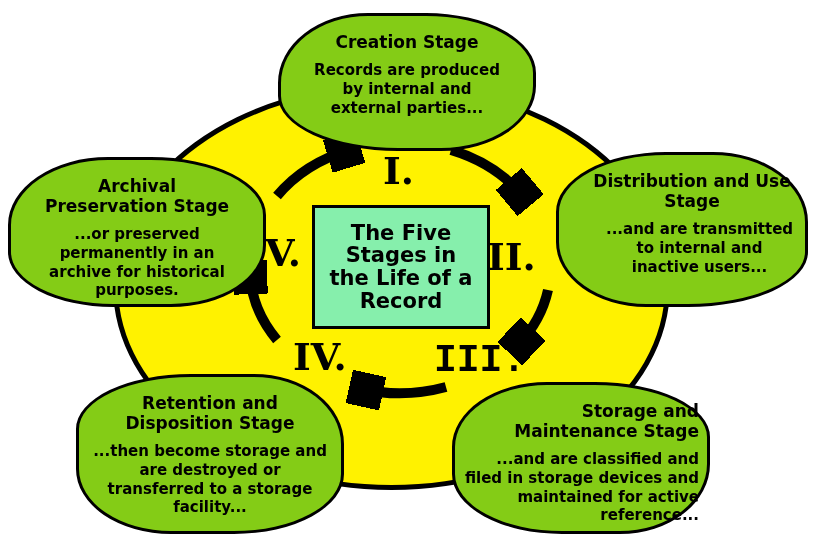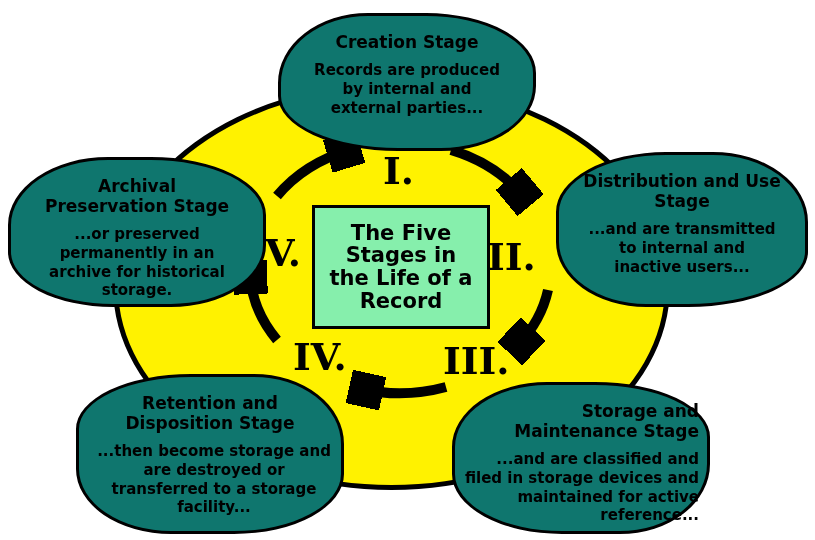--- a/index.html
+++ b/index.html
@@ -26,45 +26,45 @@
   .center-box .title{
     font-weight:bold;font-size:21px;line-height:1.08;width:150px;
   }
   
   .numeral{
     position:absolute;z-index:3;font-family:"DejaVu Serif",serif;
     font-weight:bold;font-size:38px;color:#000;line-height:1;
   }
   .n1{left:383px;top:152px;}
   .n2{left:487px;top:238px;}
-  .n3{left:443px;top:342px;}
+  .n3{left:434px;top:342px;font-family:Liberation Mono, monospace;}
   .n4{left:293px;top:338px;}
   .n5{left:265px;top:234px;}
   
   .bubble{
-    position:absolute;background:#0f766e;border:3px solid #000;box-sizing:border-box;
+    position:absolute;background:#84cc16;border:3px solid #000;box-sizing:border-box;
     display:flex;flex-direction:column;align-items:center;justify-content:flex-start;
     text-align:center;z-index:4;padding:16px 8px 10px 8px;
   }
   .bubble .bt{font-weight:bold;font-size:17px;line-height:1.18;}
   .bubble .bd{font-weight:bold;font-size:15px;line-height:1.25;margin-top:9px;}
   .b1{left:278px;top:13px;width:258px;height:138px;
       border-radius:90px 110px 95px 120px / 70px 60px 65px 55px;}
   .b1 .bt{max-width:200px;}
   .b1 .bd{max-width:190px;}
   .b2{left:556px;top:152px;width:252px;height:155px;
-      border-radius:110px 95px 120px 90px / 60px 70px 55px 65px;}
+      border-radius:110px 95px 120px 90px / 60px 70px 55px 65px;align-items:flex-end;}
   .b2 .bt{max-width:210px;}
   .b2 .bd{max-width:195px;}
   .b3{left:452px;top:382px;width:258px;height:152px;
       border-radius:95px 115px 90px 110px / 65px 55px 70px 60px;text-align:right;}
   .b3 .bt{max-width:240px;}
   .b3 .bd{max-width:244px;}
   .b4{left:76px;top:374px;width:268px;height:160px;
-      border-radius:115px 90px 110px 95px / 55px 70px 60px 65px;align-items:flex-end;}
+      border-radius:115px 90px 110px 95px / 55px 70px 60px 65px;}
   .b4 .bt{max-width:250px;}
   .b4 .bd{max-width:238px;}
   .b5{left:8px;top:157px;width:258px;height:150px;
       border-radius:100px 115px 95px 105px / 68px 58px 62px 55px;}
   .b5 .bt{max-width:190px;}
   .b5 .bd{max-width:205px;}
 </style>
 </head>
 <body>
 
@@ -110,16 +110,16 @@
     <div class="bd">...and are classified and filed in storage devices and maintained for active reference...</div>
   </div>
 
   <div class="bubble b4">
     <div class="bt">Retention and Disposition Stage</div>
     <div class="bd">...then become storage and are destroyed or transferred to a storage facility...</div>
   </div>
 
   <div class="bubble b5">
     <div class="bt">Archival Preservation Stage</div>
-    <div class="bd">...or preserved permanently in an archive for historical storage.</div>
+    <div class="bd">...or preserved permanently in an archive for historical purposes.</div>
   </div>
 
 </div>
 
 </body></html>

